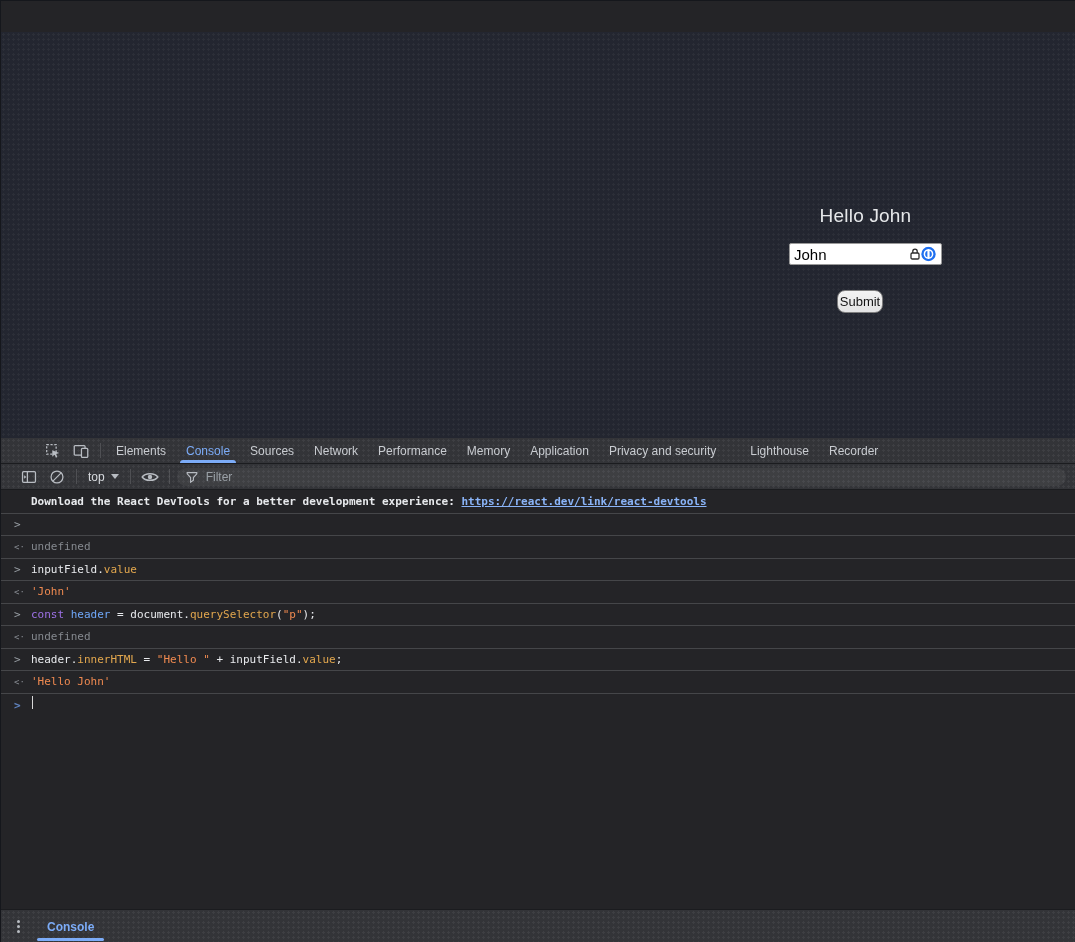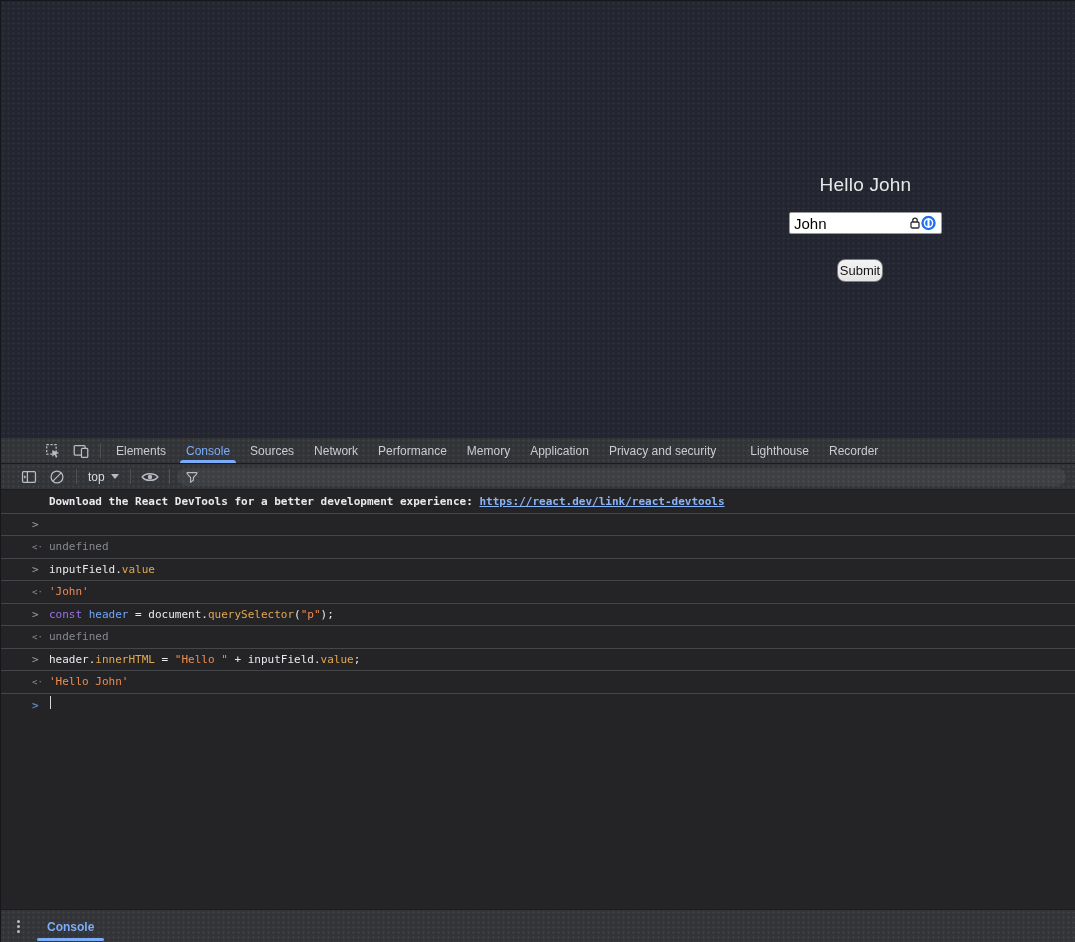--- a/index.html
+++ b/index.html
@@ -7,21 +7,21 @@
               font-family:"Liberation Sans", sans-serif; }
   .screen { position:relative; width:1075px; height:942px;
             border-left:1px solid #15171c; border-top:1px solid #15171c; }
 
   .dotted { background-image: radial-gradient(rgba(255,255,255,0.055) 1px, transparent 1.3px);
             background-size:5px 5px; }
 
   
   .page-area { position:absolute; top:0; left:0; width:1075px; height:437px;
                background-color:#232630; }
-  .page-area.dotted { background-image: radial-gradient(rgba(255,255,255,0.04) 1px, transparent 1.3px); }
+  .page-area.dotted { background-image: radial-gradient(rgba(255,255,255,0.04) 1px, transparent 1.3px); margin-top: 31px; }
   .hello { position:absolute; top:173px; left:788px; width:153px; text-align:center;
            font-size:19px; color:#e6e8ea; letter-spacing:0.2px; }
   .field { position:absolute; top:211px; left:788px; width:153px; height:22px; }
   .name-input { width:153px; height:22px; background:#ffffff; border:1px solid #9a9a9a;
                 border-radius:2px; font-size:15px; color:#000; padding:0 38px 0 4px;
                 font-family:"Liberation Sans", sans-serif; outline:none; }
   .fi { position:absolute; top:50%; transform:translateY(-50%); display:flex; align-items:center; }
   .fi.lock { right:21px; }
   .fi.op   { right:6px; }
   .submit { position:absolute; top:258px; left:836px; width:46px; height:23px;
@@ -58,21 +58,21 @@
             background:rgba(255,255,255,0.055); display:flex; align-items:center; padding:0 8px; }
   .filter input { flex:1; background:transparent; border:none; outline:none;
                   font-size:12px; color:#dadce0; margin-left:7px;
                   font-family:"Liberation Sans", sans-serif; }
   .filter input::placeholder { color:#9aa0a6; }
 
   
   .cmessages { flex:1 1 auto; background:#242427; overflow:hidden;
                font-family:"DejaVu Sans Mono", monospace; font-size:11px; color:#e8eaed; }
   .c-row { min-height:21px; line-height:21px; border-bottom:1px solid #454649;
-           display:flex; align-items:baseline; padding-left:31px; }
+           display:flex; align-items:baseline; padding-left:13px; }
   .c-row.first { min-height:23px; line-height:23px; }
   .c-row.prompt { border-bottom:none; min-height:24px; line-height:24px; }
   .gut { display:inline-block; width:17px; flex:0 0 auto; color:#9aa0a6; font-size:11px; }
   .k-result .gut { color:#85898f; font-size:9px; }
   .prompt .gut { color:#5f82bd; font-weight:bold; }
   .k-info .content { font-weight:bold; }
   .content { white-space:pre; }
   .tok-plain   { color:#e8eaed; }
   .tok-bold    { color:#e8eaed; }
   .tok-keyword { color:#9e72e8; }
@@ -200,20 +200,21 @@
           <circle cx="10" cy="10" r="2.2" fill="#b8bcc2"></circle>
         </svg>
       </span>
       <span class="vsep"></span>
       <div class="filter">
         <span>
           <svg width="14" height="14" viewBox="0 0 16 16">
             <path d="M2.5 3 H13.5 V4.4 L9.6 8.6 V11.8 L6.4 14 V8.6 L2.5 4.4 Z" fill="none" stroke="#b8bcc2" stroke-width="1.3"></path>
           </svg>
         </span>
+        <input placeholder="Filter" style="">
       </div>
     </div>
 
     <div class="cmessages" id="cmessages">
         <div class="c-row k-info first">
           <span class="gut"></span>
           <span class="content"><span class="tok-bold">Download the React DevTools for a better development experience: </span><span class="tok-link">https://react.dev/link/react-devtools</span></span>
         </div>
         <div class="c-row k-command">
           <span class="gut">&gt;</span>

